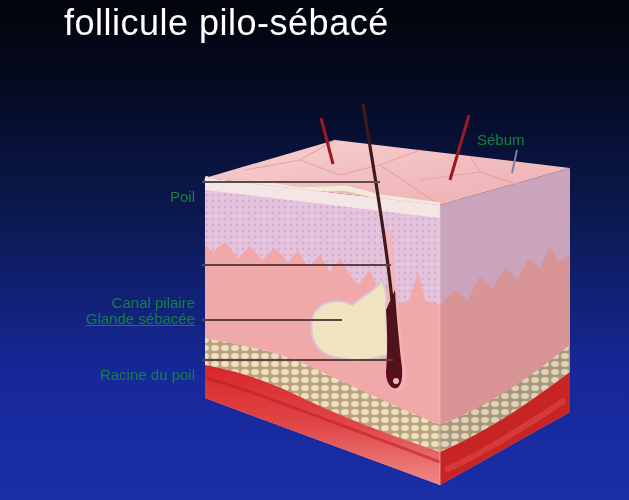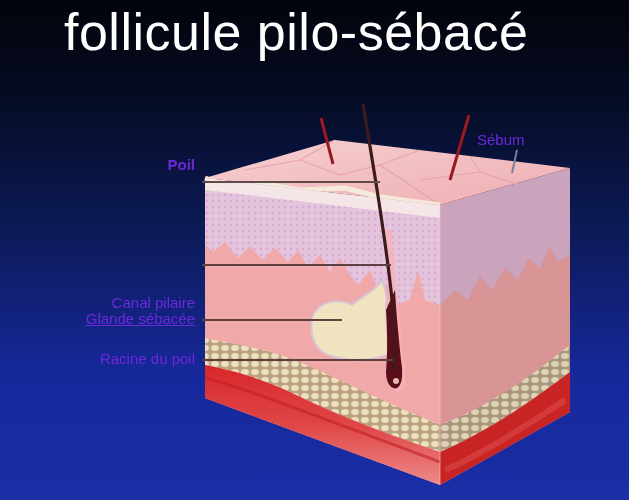--- a/index.html
+++ b/index.html
@@ -3,26 +3,26 @@
   <meta charset="utf-8">
   <style>
     html, body { margin: 0; padding: 0; }
     body {
       width: 629px; height: 500px; overflow: hidden; position: relative;
       background: linear-gradient(180deg, #02030a 0%, #050b22 18%, #0c1a55 45%, #16289a 75%, #1a2ea6 100%);
       font-family: "Liberation Sans", "DejaVu Sans", sans-serif;
     }
     .title {
       position: absolute; left: 64px; top: 2px;
-      font-size: 52px; color: #ffffff; letter-spacing: 0.5px;
+      font-size: 36px; color: #ffffff; letter-spacing: 0.5px;
       white-space: nowrap;
     }
     svg.diagram { position: absolute; left: 0; top: 0; }
     .label {
-      position: absolute; color: #6d28d9; font-size: 15px; white-space: nowrap;
+      position: absolute; color: #15803d; font-size: 15px; white-space: nowrap;
       text-align: right;
     }
     .label.left { right: 434px; }
   </style>
 </head>
 <body>
 
 <div class="title">follicule pilo-sébacé</div>
 
 <svg class="diagram" width="629" height="500" viewBox="0 0 629 500">
@@ -100,17 +100,17 @@
 
   <g stroke-width="2" fill="none">
     <line x1="202" y1="182" x2="380" y2="182" stroke="#5f4a4a"></line>
     <line x1="202" y1="265" x2="391" y2="265" stroke="#5f3f3f"></line>
     <line x1="202" y1="320" x2="342" y2="320" stroke="#5f3f3f"></line>
     <line x1="202" y1="360" x2="393" y2="360" stroke="#5f3f3f"></line>
     <line x1="517" y1="150" x2="512" y2="173" stroke="#7a7f9a"></line>
   </g>
 </svg>
 
-<div class="label left" style="top:156px;font-weight:bold;">Poil</div>
+<div class="label left" style="top:188px;">Poil</div>
 <div class="label left" style="top:255px;margin-top:39px;">Canal pilaire</div>
 <div class="label left" style="top:310px;text-decoration:underline;">Glande sébacée</div>
-<div class="label left" style="top:350px;margin-left:48px;">Racine du poil</div>
+<div class="label left" style="top:366px;margin-left:48px;">Racine du poil</div>
 <div class="label" style="left:477px; top:131px;">Sébum</div>
 
 </body></html>

